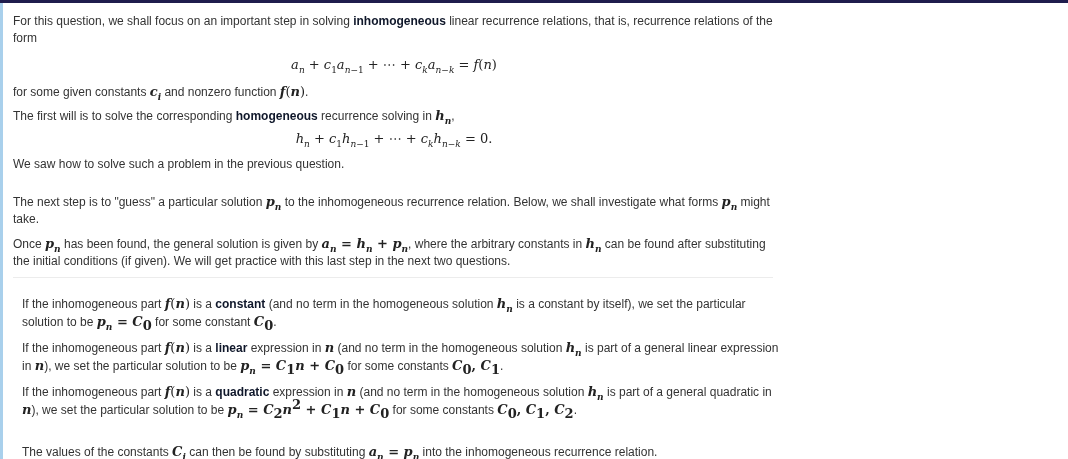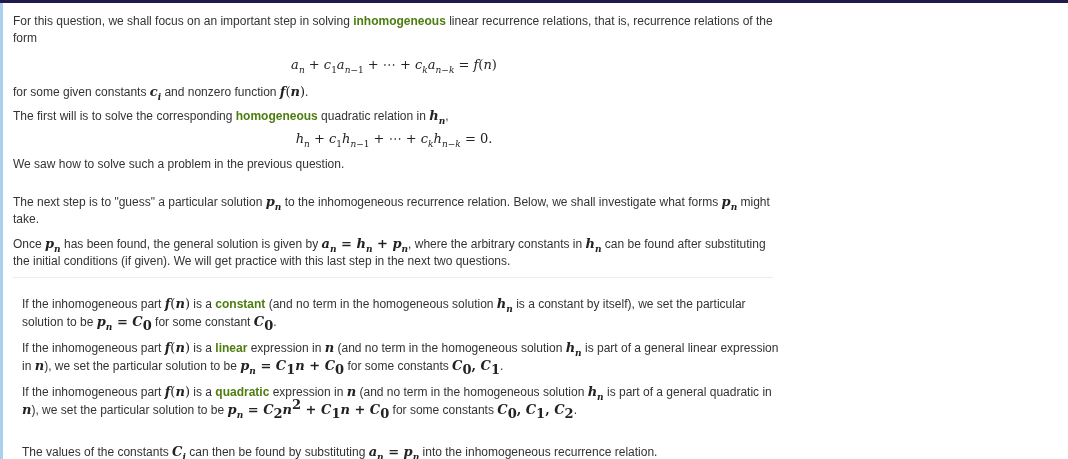--- a/index.html
+++ b/index.html
@@ -13,40 +13,40 @@
   .topbar { position: absolute; left: 0; top: 0; width: 1068px; height: 3px; background: #1f1c4d; }
   .leftbar { position: absolute; left: 0; top: 3px; width: 3px; height: 456px; background: #a9d0ec; }
   .content { position: absolute; left: 13px; top: 13px; width: 762px; }
   p { margin: 0; line-height: 17px; }
   .m { font-family: "DejaVu Serif", "Liberation Serif", serif; font-style: italic; font-size: 13px; color: #222; font-weight: bold; }
   .mr { font-family: "DejaVu Serif", "Liberation Serif", serif; font-style: normal; font-size: 13px; color: #222; }
   sub, sup { font-size: 9px; line-height: 0; }
   .display { text-align: center; margin: 0; height: 28px; line-height: 28px; }
   .disp-inner { font-family: "DejaVu Serif", "Liberation Serif", serif; font-size: 13px; color: #222; }
   .disp-inner i { font-style: italic; }
-  b { font-weight: bold; color: #4d7c0f; }
+  b { font-weight: bold; color: #0f172a; }
   .sep { position: absolute; left: 13px; top: 277px; width: 760px; height: 1px; background: #ececec; }
   .block { position: absolute; left: 22px; width: 762px; }
 </style>
 </head>
 <body>
 
 <div class="topbar"></div>
 <div class="leftbar"></div>
 
 <div class="content">
   <p style="margin-top:0;"><span>For this question, we shall focus on an important step in solving </span><b>inhomogeneous</b><span> linear recurrence relations, that is, recurrence relations of the form</span></p>
 
   <div class="display" style="margin-top:4px;">
     <span class="disp-inner"><i>a</i><sub><i>n</i></sub> + <i>c</i><sub>1</sub><i>a</i><sub><i>n</i>−1</sub> + ⋯ + <i>c</i><sub><i>k</i></sub><i>a</i><sub><i>n</i>−<i>k</i></sub> = <i>f</i>(<i>n</i>)</span>
   </div>
 
   <p style="margin-top:4px;"><span>for some given constants </span><span class="m">c<sub>i</sub></span><span> and nonzero function </span><span class="m">f</span><span class="mr">(</span><span class="m">n</span><span class="mr">)</span><span>.</span></p>
 
-  <p style="margin-top:6px;"><span>The first will is to solve the corresponding </span><b>homogeneous</b><span> quadratic relation in </span><span class="m">h<sub>n</sub></span><span>,</span></p>
+  <p style="margin-top:6px;"><span>The first will is to solve the corresponding </span><b>homogeneous</b><span> recurrence solving in </span><span class="m">h<sub>n</sub></span><span>,</span></p>
 
   <div class="display" style="margin-top:0px;">
     <span class="disp-inner"><i>h</i><sub><i>n</i></sub> + <i>c</i><sub>1</sub><i>h</i><sub><i>n</i>−1</sub> + ⋯ + <i>c</i><sub><i>k</i></sub><i>h</i><sub><i>n</i>−<i>k</i></sub> = 0.</span>
   </div>
 
   <p style="margin-top:3px;">We saw how to solve such a problem in the previous question.</p>
 
   <p style="margin-top:20px;"><span>The next step is to "guess" a particular solution </span><span class="m">p<sub>n</sub></span><span> to the inhomogeneous recurrence relation. Below, we shall investigate what forms </span><span class="m">p<sub>n</sub></span><span> might take.</span></p>
 
   <p style="margin-top:7px;"><span>Once </span><span class="m">p<sub>n</sub></span><span> has been found, the general solution is given by </span><span class="m">a<sub>n</sub> <span class="mr">=</span> h<sub>n</sub> <span class="mr">+</span> p<sub>n</sub></span><span>, where the arbitrary constants in </span><span class="m">h<sub>n</sub></span><span> can be found after substituting the initial conditions (if given). We will get practice with this last step in the next two questions.</span></p>

